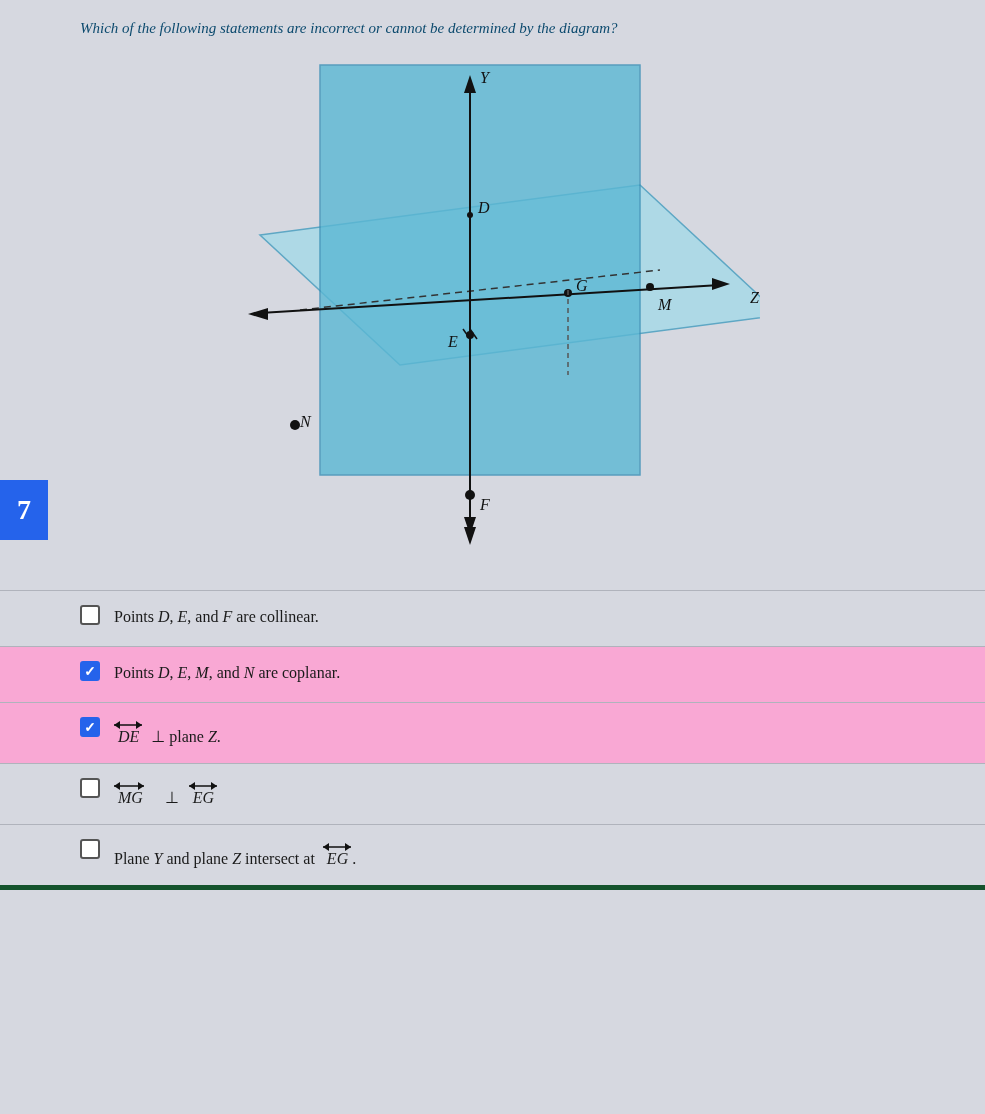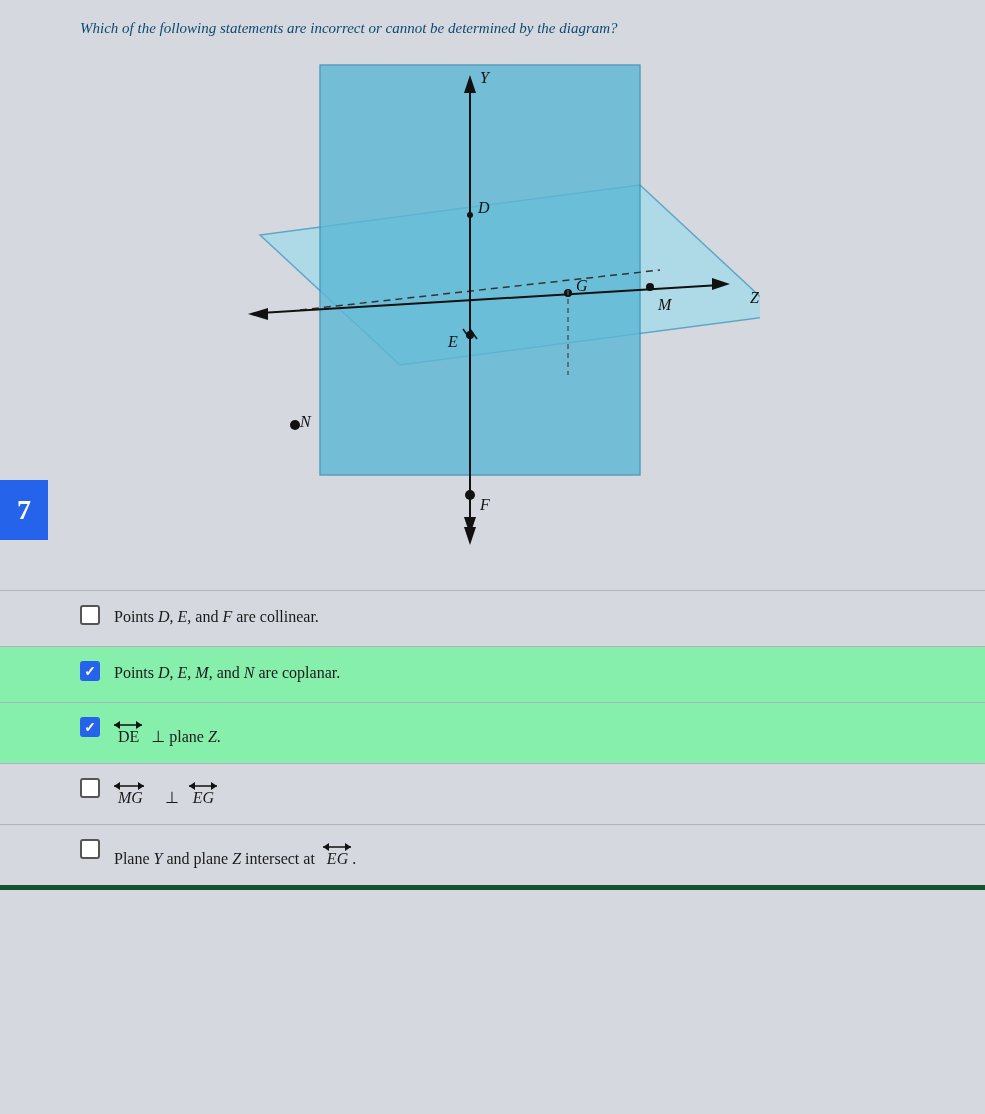--- a/index.html
+++ b/index.html
@@ -76,21 +76,21 @@
       color: #1a1a1a;
       background: transparent;
       min-height: 56px;
     }
 
     .answer-option:last-child {
       border-bottom: 5px solid #14532d;
     }
 
     .answer-option.checked {
-      background: #86efac;
+      background: #f9a8d4;
     }
 
     .checkbox {
       width: 20px;
       height: 20px;
       border: 2px solid #555;
       border-radius: 3px;
       margin-right: 14px;
       flex-shrink: 0;
       display: flex;
@@ -208,21 +208,21 @@
 
     <div class="answer-option checked">
       <div class="checkbox checked-box"></div>
       <span class="option-text">
         <span style="display:inline-block; position:relative; padding-top:8px;">
           <svg width="28" height="16" style="position:absolute;top:0;left:0;" viewBox="0 0 28 16">
             <line x1="0" y1="8" x2="28" y2="8" stroke="#111" stroke-width="1.5"></line>
             <polygon points="28,8 22,4 22,12" fill="#111"></polygon>
             <polygon points="0,8 6,4 6,12" fill="#111"></polygon>
           </svg>
-          <span style="padding: 0 4px; ">DE</span>
+          <span style="padding: 0 4px; font-style:italic;">DE</span>
         </span>
         &nbsp;⊥ plane&nbsp;<i>Z</i>.
       </span>
     </div>
 
     <div class="answer-option">
       <div class="checkbox"></div>
       <span class="option-text">
         <span style="display:inline-block; position:relative; padding-top:8px; margin-right:10px;">
           <svg width="30" height="16" style="position:absolute;top:0;left:0;" viewBox="0 0 30 16">

